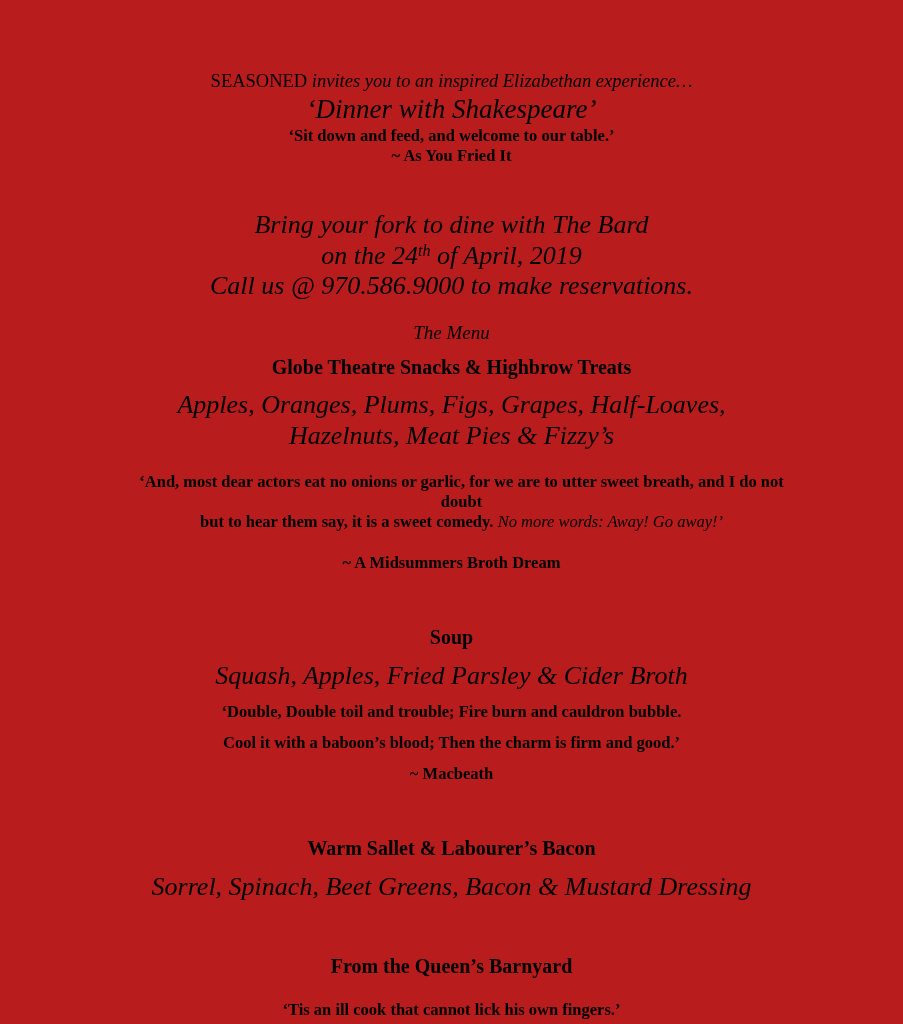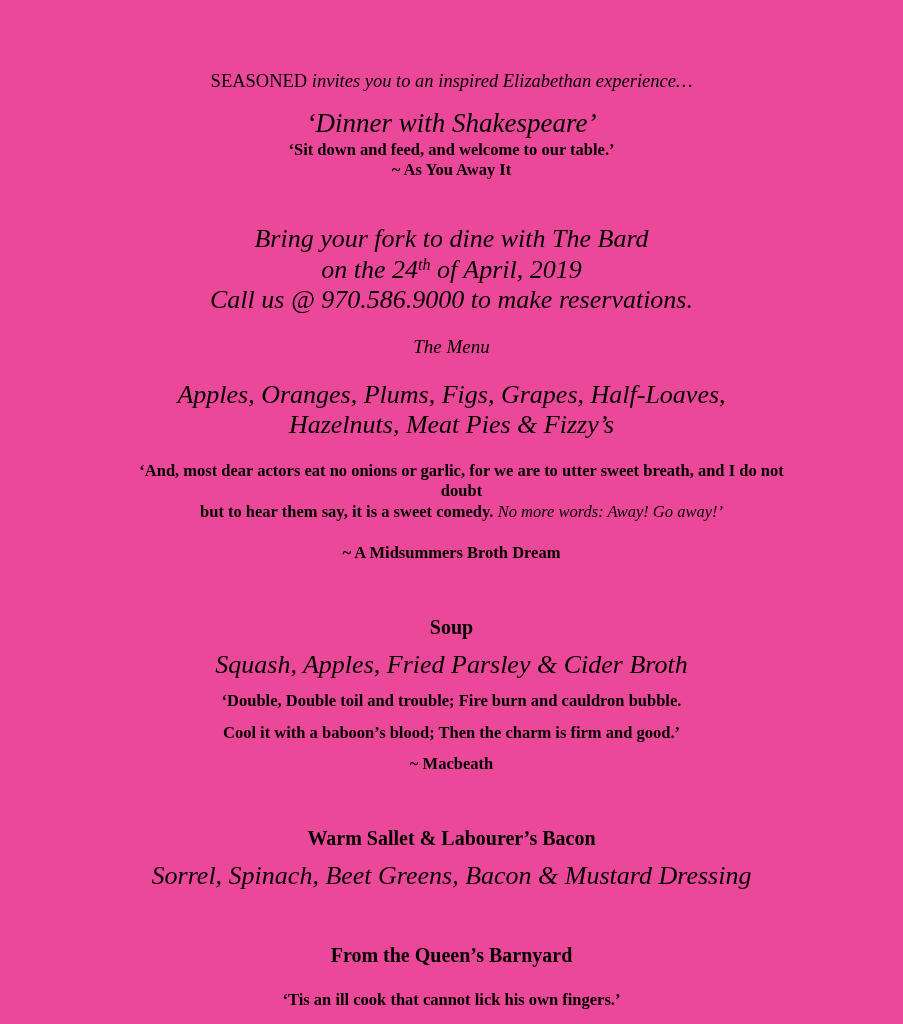--- a/index.html
+++ b/index.html
@@ -13,21 +13,21 @@
     overflow: hidden;
     font-family: "Liberation Serif", "DejaVu Serif", serif;
     color: #000000;
     -webkit-font-smoothing: antialiased;
   }
 
   .page {
     width: 903px;
     height: 1024px;
     position: relative;
-    background: #ec4899;
+    background: #b91c1c;
     box-sizing: border-box;
     padding-top: 70px;
   }
 
   .col {
     width: 640px;
     margin: 0 auto;
     text-align: center;
   }
 
@@ -53,21 +53,21 @@
   }
   .lead .roman {
     font-style: normal;
   }
 
   
   .title {
     font-style: italic;
     font-size: 27px;
     line-height: 1.22;
-    margin-top: 15px;
+    margin-top: 1px;
   }
 
   
   .quote {
     font-weight: bold;
     font-size: 16.5px;
     line-height: 1.22;
   }
 
   
@@ -118,35 +118,36 @@
 
 <div class="page">
   <div class="col">
 
     <div class="ln lead"><span class="roman">SEASONED</span><span> invites you to an inspired Elizabethan experience…</span></div>
 
     <div class="ln title">‘Dinner with Shakespeare’</div>
 
     <div class="ln quote">‘Sit down and feed, and welcome to our table.’</div>
 
-    <div class="ln attrib">~ As You Away It</div>
+    <div class="ln attrib">~ As You Fried It</div>
 
     <div class="gap-xl"></div>
 
     <div class="ln italic">Bring your fork to dine with The Bard</div>
     <div class="ln italic"><span>on the 24</span><sup>th</sup><span> of April, 2019</span></div>
     <div class="ln italic">Call us @ 970.586.9000 to make reservations.</div>
 
     <div class="gap-md"></div>
 
     <div class="ln menu-banner">The Menu</div>
 
     <div class="gap-sm"></div>
 
     <div>
+      <div class="ln heading">Globe Theatre Snacks &amp; Highbrow Treats</div>
       <div class="gap-sm"></div>
       <div class="ln italic">Apples, Oranges, Plums, Figs, Grapes, Half-Loaves, Hazelnuts, Meat Pies &amp; Fizzy’s</div>
       <div class="gap-sm"></div>
       <div class="wide">
         <div class="ln quote">‘And, most dear actors eat no onions or garlic, for we are to utter sweet breath, and I do not doubt</div>
         <div class="ln quote"><span>but to hear them say, it is a sweet comedy.</span><span class="reg">  No more words: Away! Go away!’</span></div>
       </div>
       <div class="gap-sm"></div>
       <div class="ln attrib">~ A Midsummers Broth Dream</div>
     </div>

